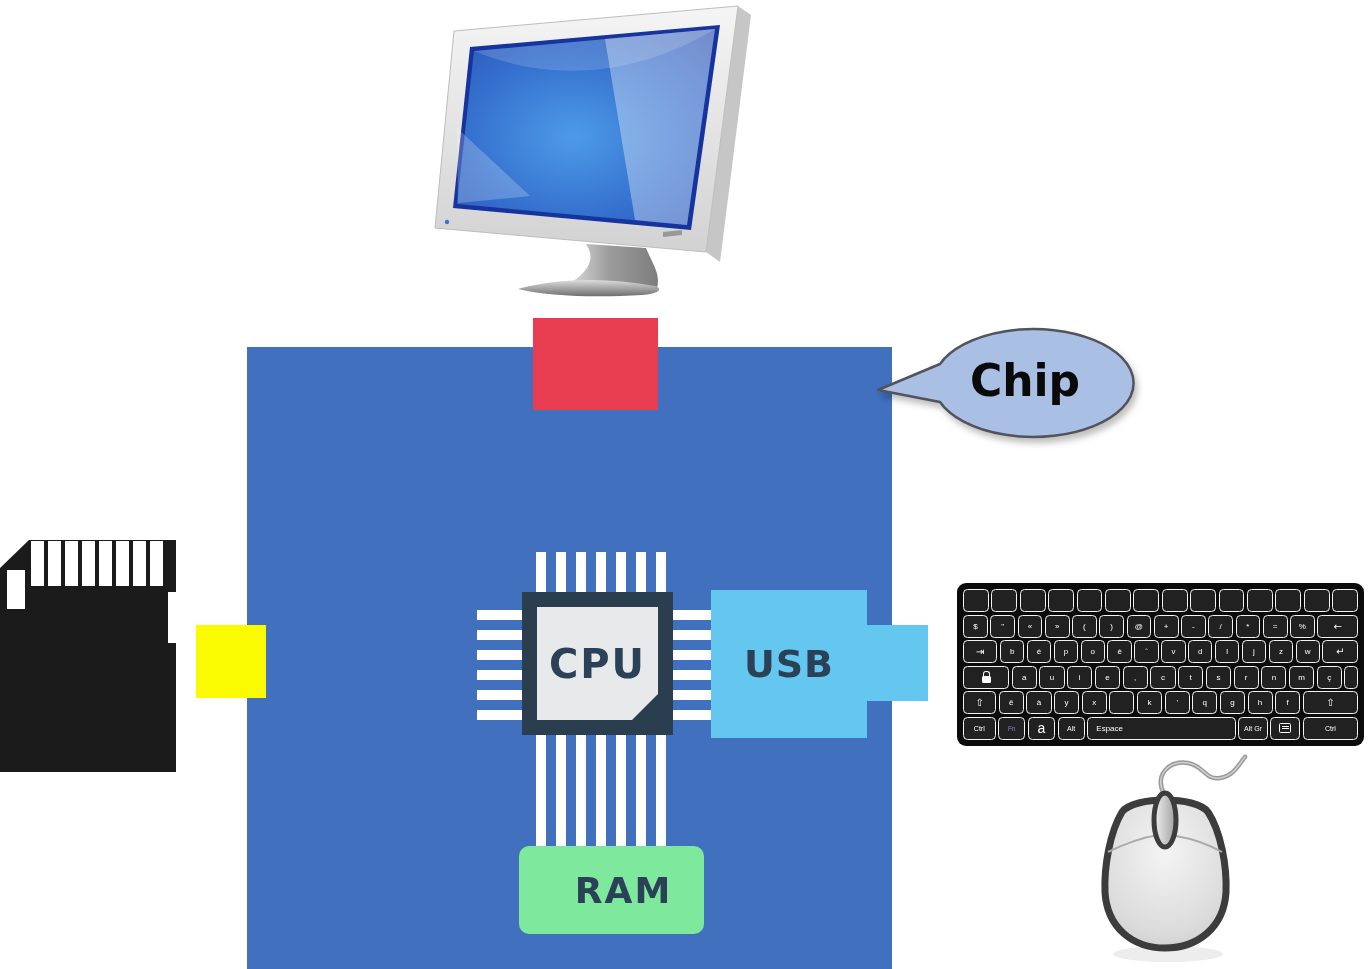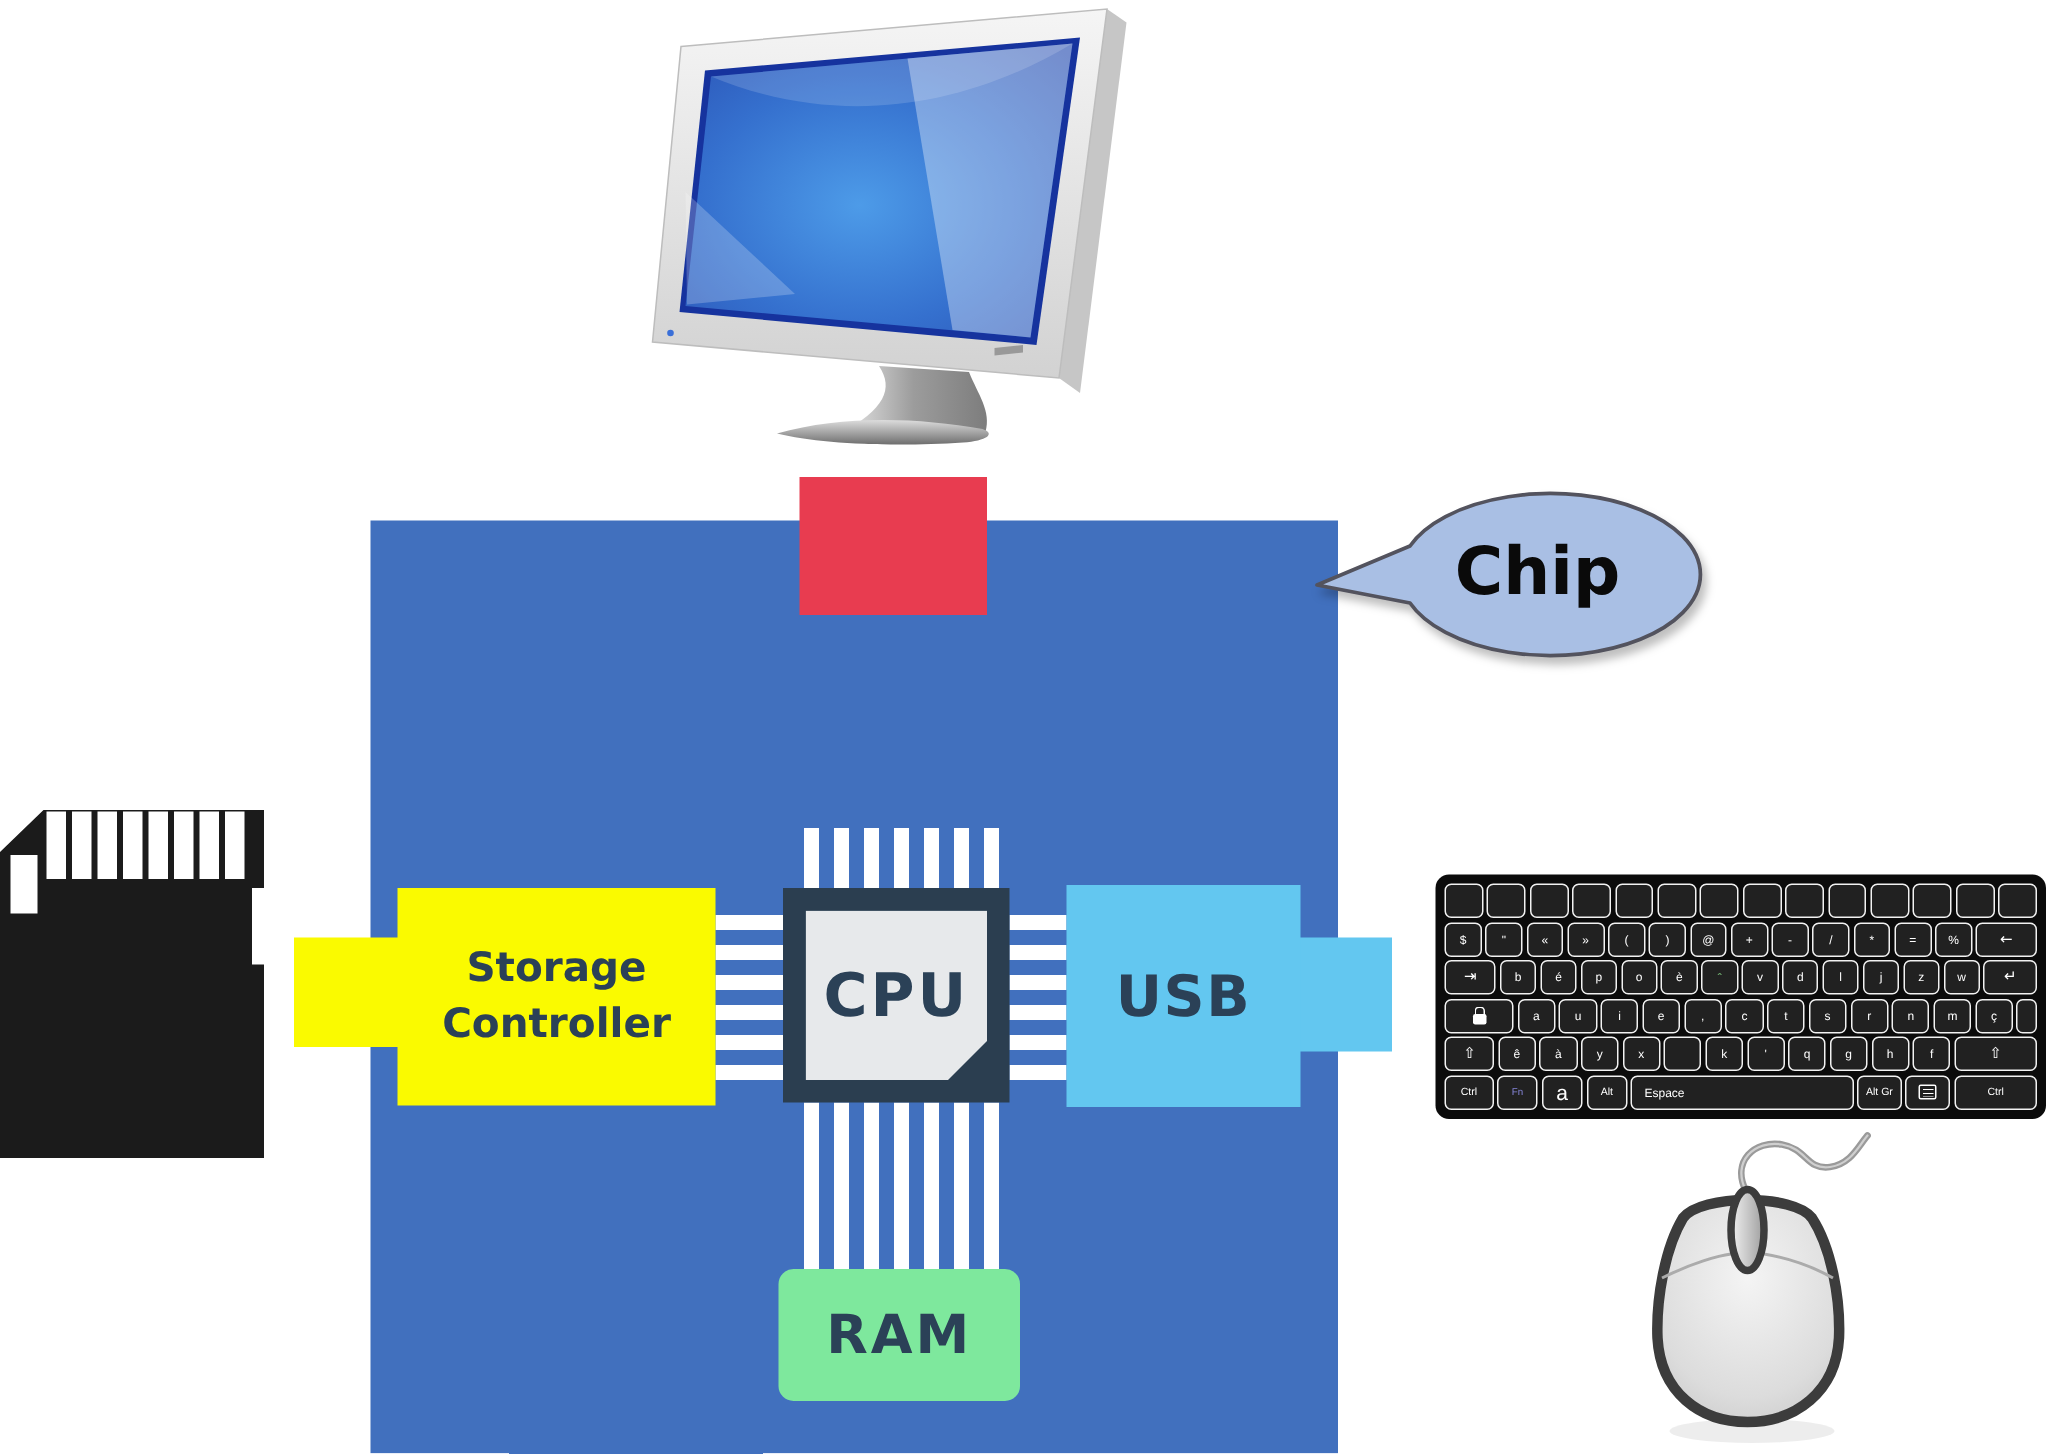--- a/index.html
+++ b/index.html
@@ -31,21 +31,21 @@
   .cpu-outer{left:522px;top:592px;width:151px;height:143px;background:var(--cpu-frame,#2B3E50);}
   .cpu-inner{position:absolute;left:15px;top:15px;width:121px;height:113px;background:var(--cpu-face,#E7E9EB);
              clip-path:polygon(0 0,100% 0,100% calc(100% - 26px),calc(100% - 26px) 100%,0 100%);
              font-size:40px;letter-spacing:2px;}
   .storage-main{left:265px;top:592px;width:212px;height:145px;background:var(--storage,#FAFA00);
                 font-size:27px;line-height:1.35;flex-direction:column;}
   .storage-arm{left:196px;top:625px;width:70px;height:73px;background:var(--storage,#FAFA00);}
   .usb-main{left:711px;top:590px;width:156px;height:148px;background:var(--usb,#63C7F0);font-size:38px;letter-spacing:1px;}
   .usb-arm{left:866px;top:625px;width:62px;height:76px;background:var(--usb,#63C7F0);}
   .ram-block{left:519px;top:846px;width:161px;height:88px;background:var(--ram,#7EE89D);
-             border-radius:10px;font-size:36px;letter-spacing:2px;}
+             border-radius:10px;font-size:36px;letter-spacing:2px;padding-left:24px;}
 
   
   .bubble-svg{left:855px;top:312px;filter:drop-shadow(3px 5px 3px rgba(0,0,0,0.25));}
   .bubble-svg text{font-family:"DejaVu Sans","Liberation Sans",sans-serif;font-weight:700;}
 
   
   .kb{left:957px;top:583px;width:407px;height:163px;background:var(--keyboard-bg,#0B0B0B);
       border-radius:9px;box-sizing:border-box;padding:6px;}
   .kb-row{display:flex;gap:2.5px;height:23px;margin-bottom:2.5px;}
   .key{display:flex;align-items:center;justify-content:center;box-sizing:border-box;
@@ -107,24 +107,20 @@
   <div class="abs chip-die"></div>
 
   <div class="abs bus-v bus-gpu"></div>
   <div class="abs bus-v bus-ram"></div>
   <div class="abs bus-h bus-sto"></div>
   <div class="abs bus-h bus-usb"></div>
 
   <div class="abs gpu-arm"></div>
 
   <div class="abs storage-arm"></div>
-  <div class="abs storage-main block-label">
-    <span>Storage</span>
-    <span>Controller</span>
-  </div>
 
   <div class="abs usb-arm"></div>
   <div class="abs usb-main block-label">
     <span>USB</span>
   </div>
 
   <div class="abs cpu-outer">
     <div class="cpu-inner block-label">
       <span>CPU</span>
     </div>

